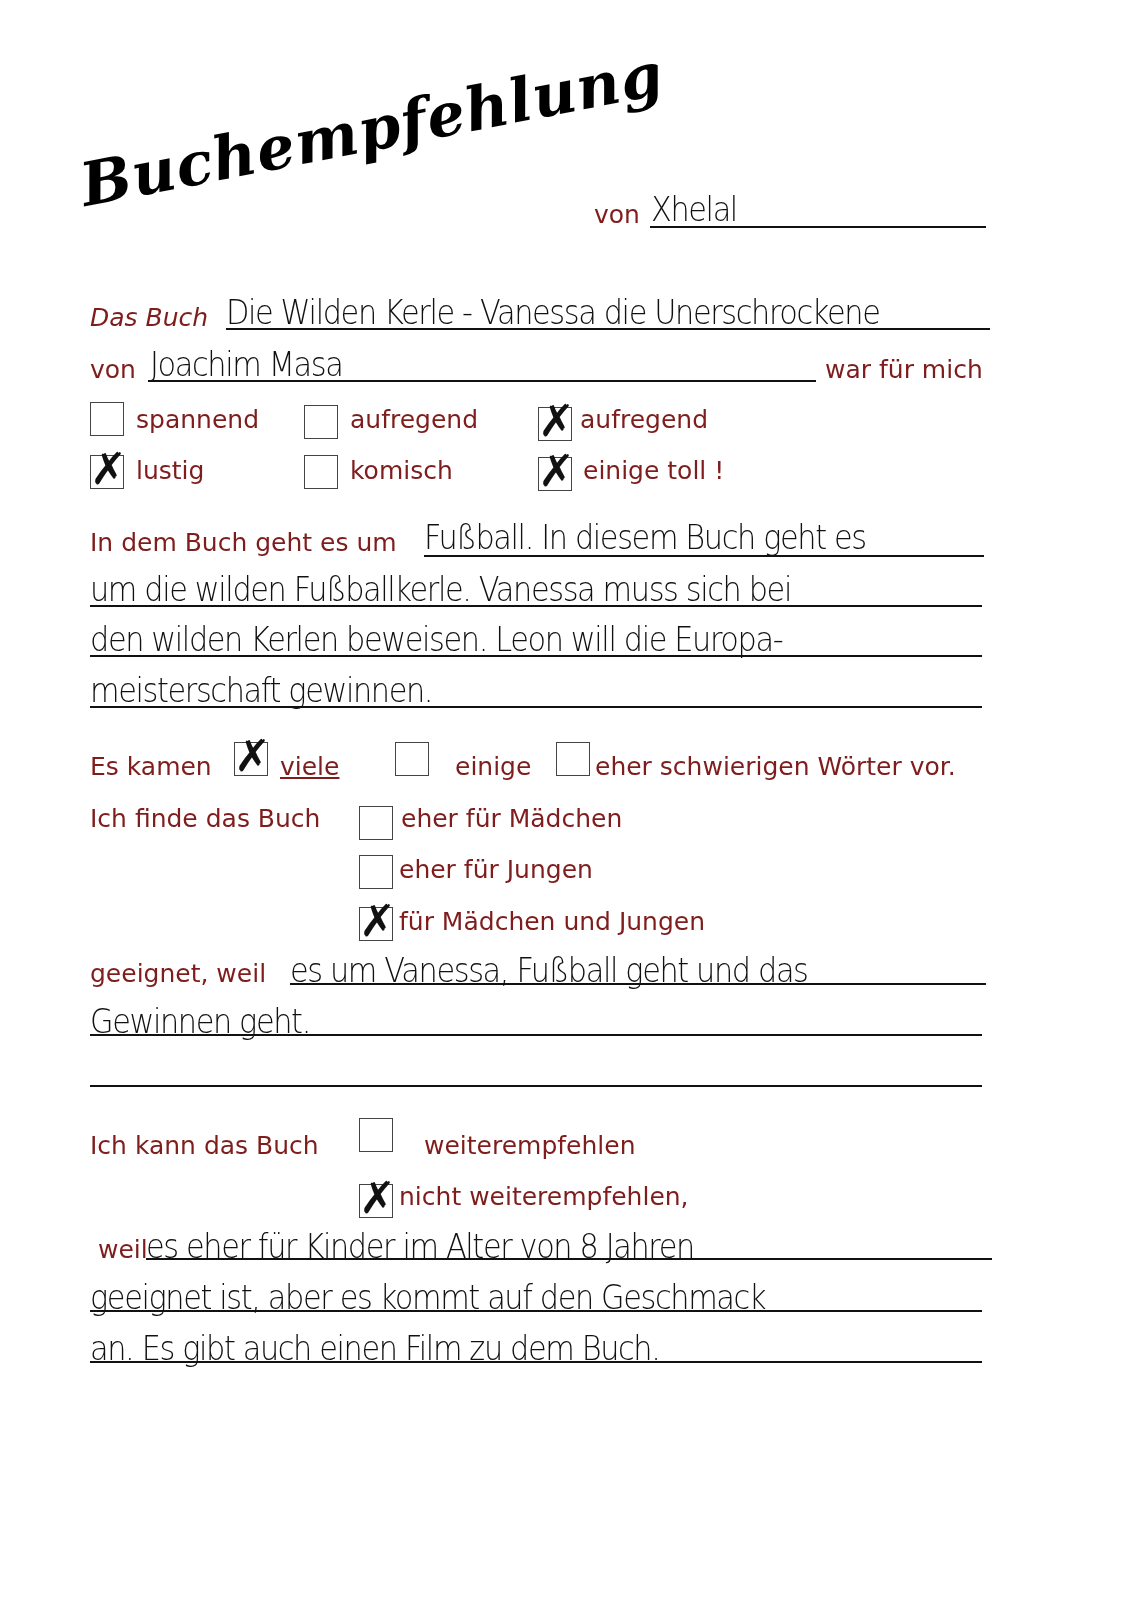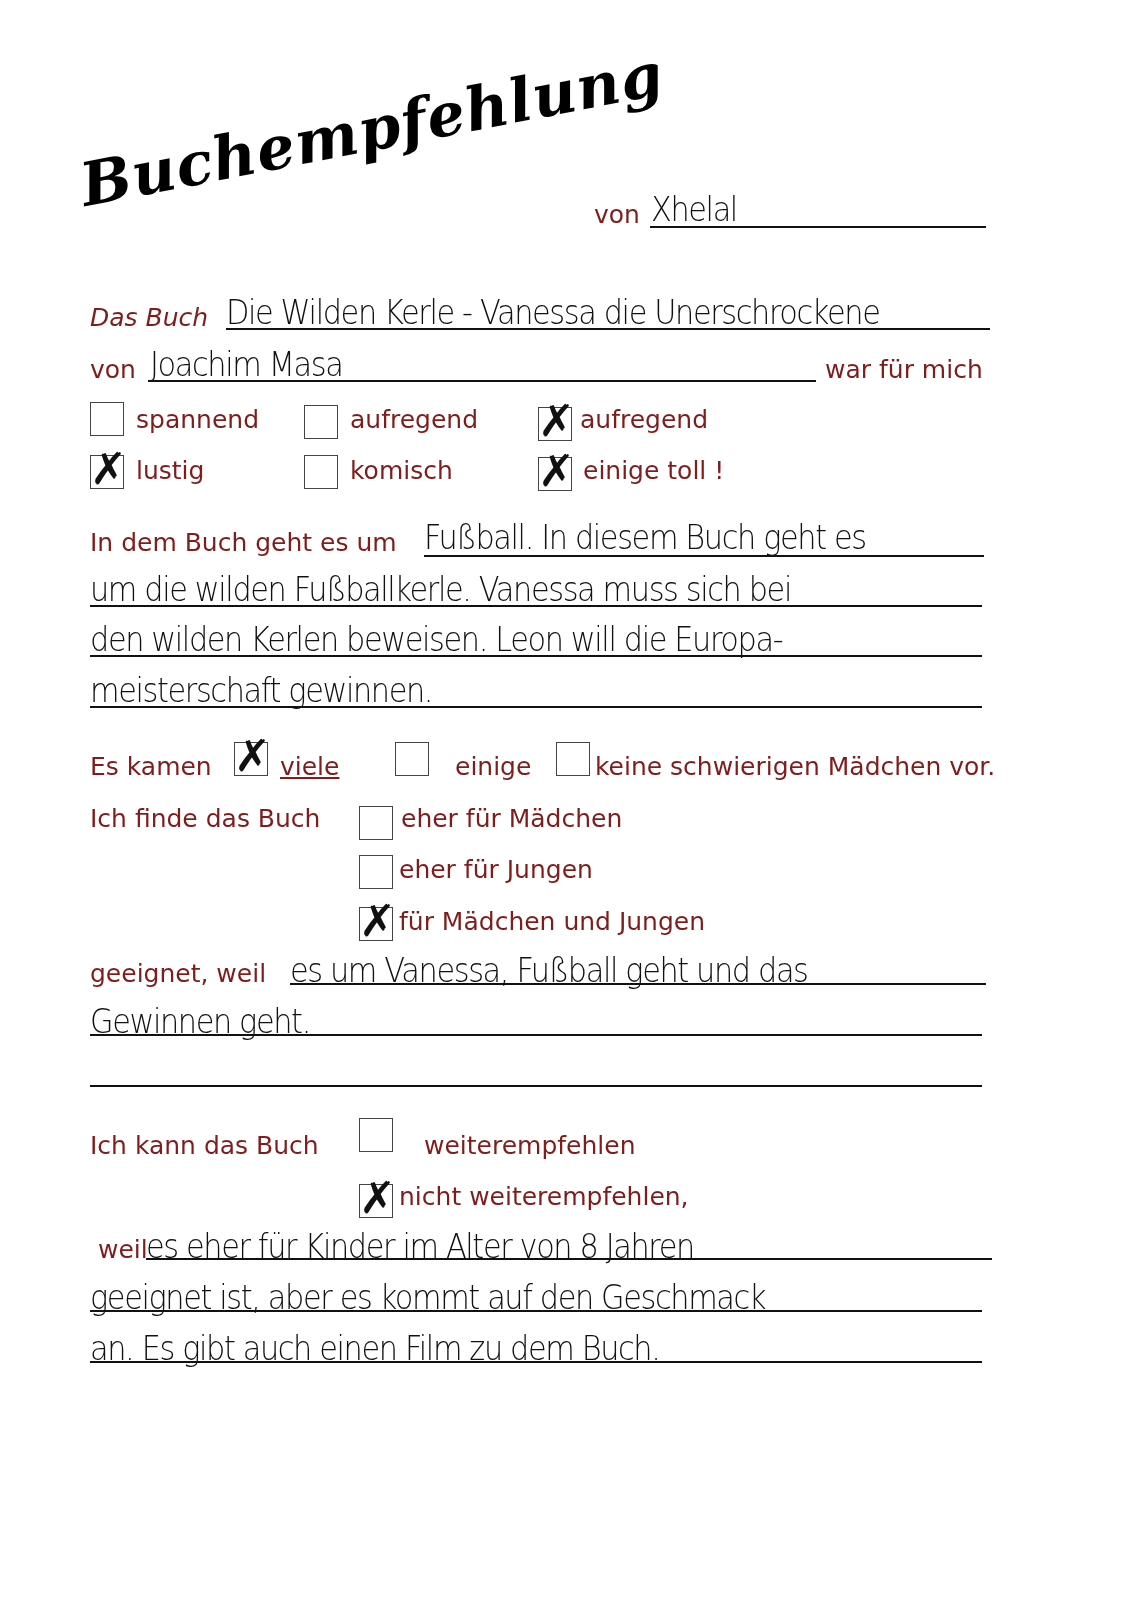--- a/index.html
+++ b/index.html
@@ -59,21 +59,21 @@
 <div class="abs line" style="left:90px;top:655px;width:892px;"></div>
 <div class="abs hw" style="left:90px;top:674px;">meisterschaft gewinnen.</div>
 <div class="abs line" style="left:90px;top:706px;width:892px;"></div>
 
 <div class="abs lbl" style="left:90px;top:754px;">Es kamen</div>
 <div class="cb checked" style="left:234px;top:742px;"></div>
 <div class="abs lbl" style="left:280px;top:754px;text-decoration:underline;">viele</div>
 <div class="cb" style="left:395px;top:742px;"></div>
 <div class="abs lbl" style="left:435px;top:754px;margin-left:20px;">einige</div>
 <div class="cb" style="left:556px;top:742px;"></div>
-<div class="abs lbl" style="left:595px;top:754px;">keine schwierigen Mädchen vor.</div>
+<div class="abs lbl" style="left:595px;top:754px;">eher schwierigen Wörter vor.</div>
 
 <div class="abs lbl" style="left:90px;top:806px;">Ich finde das Buch</div>
 <div class="cb" style="left:359px;top:806px;"></div>
 <div class="abs lbl" style="left:401px;top:806px;">eher für Mädchen</div>
 <div class="cb" style="left:359px;top:855px;"></div>
 <div class="abs lbl" style="left:399px;top:857px;">eher für Jungen</div>
 <div class="cb checked" style="left:359px;top:907px;"></div>
 <div class="abs lbl" style="left:399px;top:909px;">für Mädchen und Jungen</div>
 
 <div class="abs lbl" style="left:90px;top:961px;">geeignet, weil</div>

